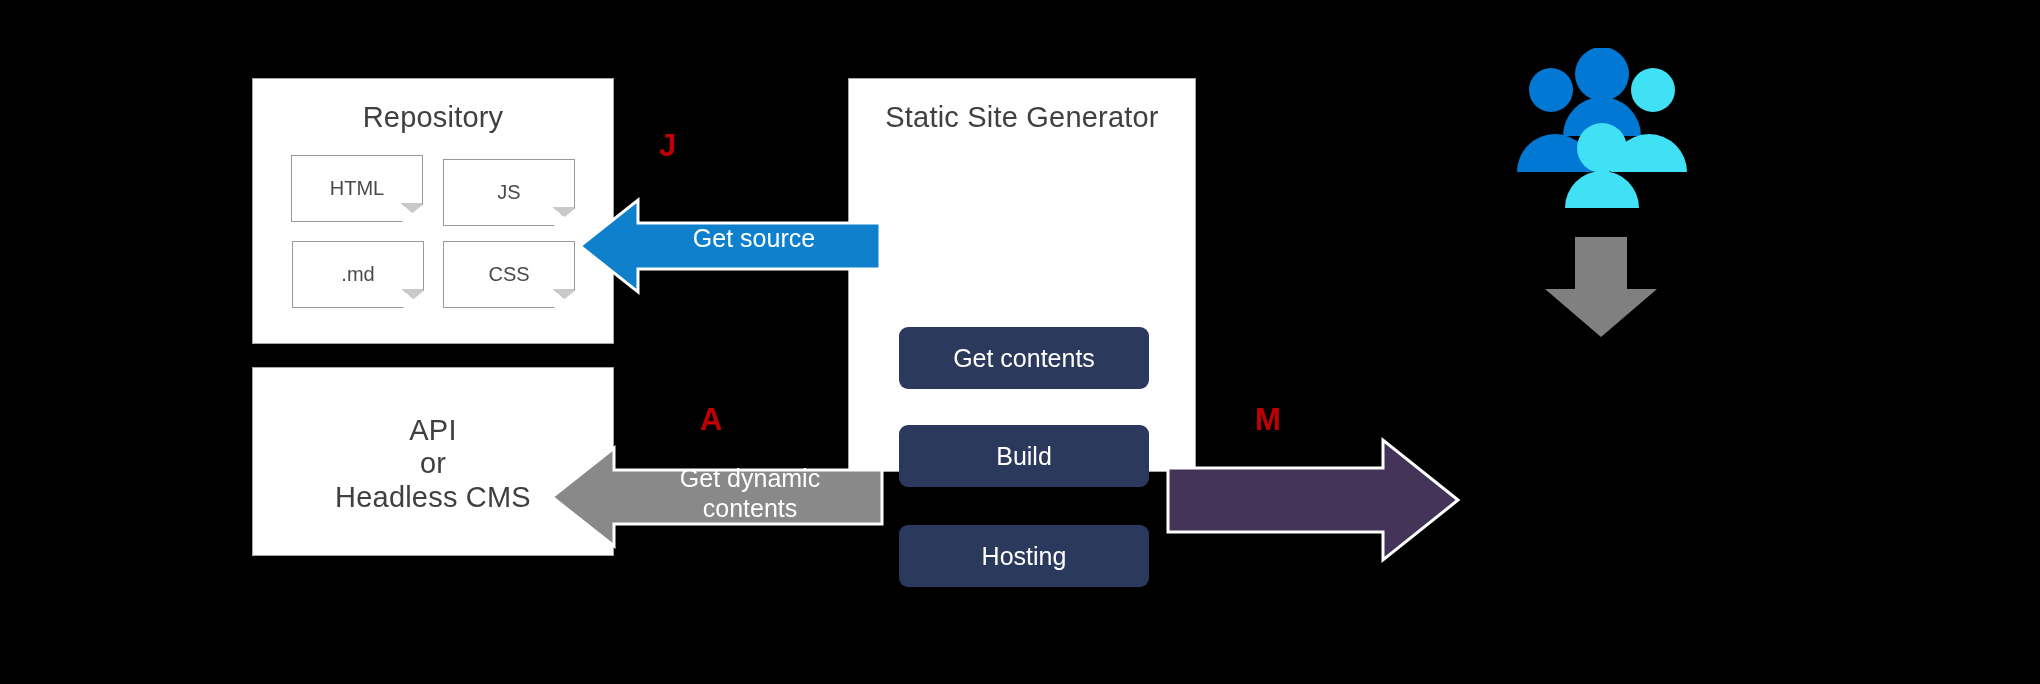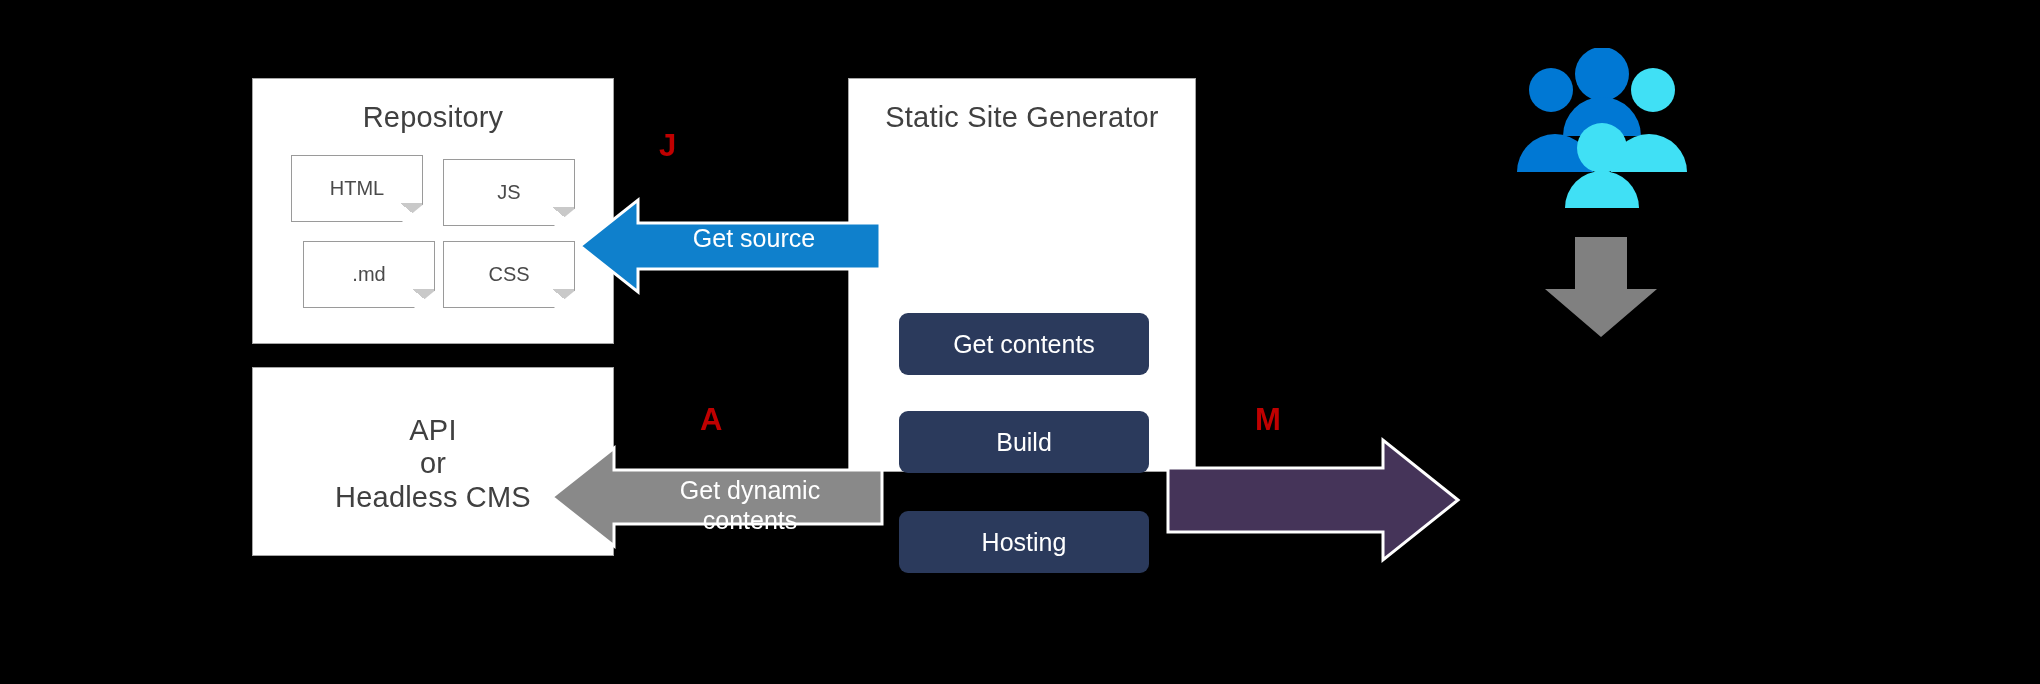--- a/index.html
+++ b/index.html
@@ -36,34 +36,34 @@
     clip-path:polygon(0 0,100% 0,100% 74%,84% 100%,0 100%);
   }
   .doc .fold{
     position:absolute;right:0;bottom:0;width:22px;height:18px;
     background:linear-gradient(to bottom left,#C9C9C9 0 50%,transparent 50% 100%);
     pointer-events:none;
   }
   .doc .lbl{position:relative;z-index:2;}
   .doc.c0{left:0;top:0;}
   .doc.c1{left:152px;top:4px;}
-  .doc.c2{left:12px;top:86px;align-items:center;}
+  .doc.c2{left:1px;top:86px;align-items:center;}
   .doc.c3{left:152px;top:86px;}
 
   
   #apicms{left:252px;top:367px;width:362px;height:189px;}
   #apicms .panel-title{top:46px;}
 
   
   #ssg{left:848px;top:78px;width:348px;height:394px;}
   #ssg .panel-title{top:22px;}
   .ssgbtn{
     position:absolute;left:50px;width:250px;height:62px;border-radius:9px;
     background:#2B3A5C;color:#FFFFFF;font-size:25px;
-    display:flex;align-items:center;justify-content:center;
+    display:flex;align-items:center;justify-content:center;margin-top:14px;
   }
   .ssgbtn.b0{top:234px;}
   .ssgbtn.b1{top:332px;}
   .ssgbtn.b2{top:432px;}
 
   
   #hosting{left:1432px;top:367px;width:350px;height:250px;}
   #hosting .panel-title{top:100px;}
 
   
@@ -71,21 +71,21 @@
   .arrow-wrap svg{position:absolute;left:0;top:0;overflow:visible;}
   .arrow-label{
     position:absolute;left:0;right:0;text-align:center;
     color:#FFFFFF;font-size:25px;line-height:1.18;white-space:pre-line;
   }
 
   #arrow-getsource{left:580px;top:200px;width:300px;height:92px;}
   #arrow-getsource .arrow-label{top:24px;left:54px;right:6px;}
 
   #arrow-getdynamic{left:552px;top:448px;width:330px;height:98px;}
-  #arrow-getdynamic .arrow-label{top:16px;left:70px;right:4px;margin-top:12px;}
+  #arrow-getdynamic .arrow-label{top:16px;left:70px;right:4px;}
 
   #arrow-deploy{left:1168px;top:440px;width:290px;height:120px;}
   #arrow-deploy .arrow-label{top:34px;left:0px;right:74px;}
 
   #arrow-down{left:1545px;top:237px;width:112px;height:100px;}
 
   
   .step-letter{
     position:absolute;color:#C00000;font-weight:bold;font-size:31px;
     line-height:1;

